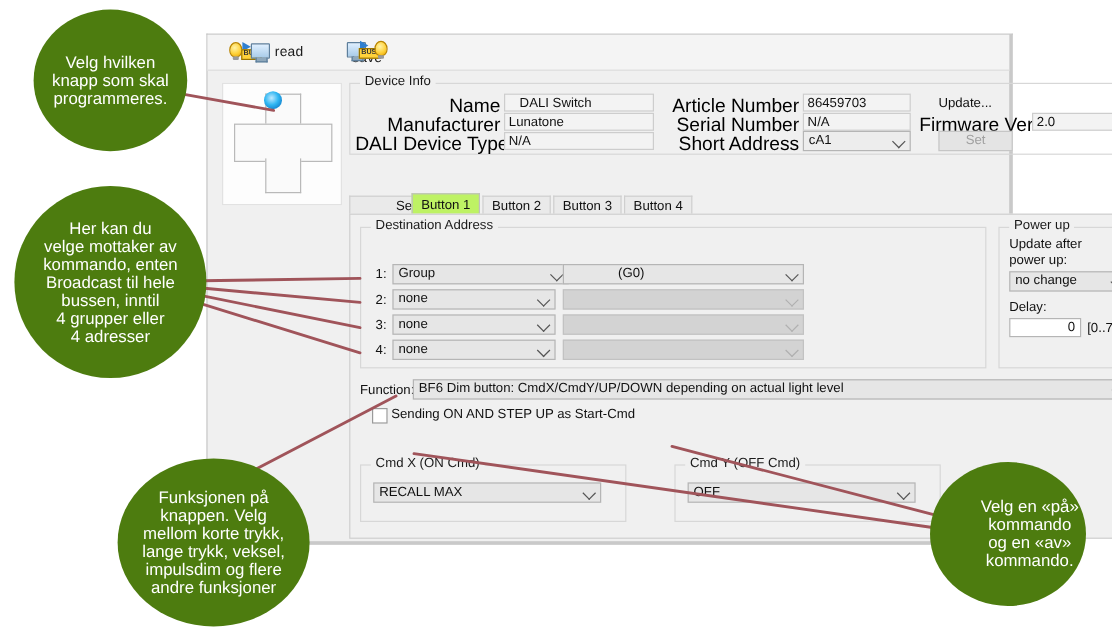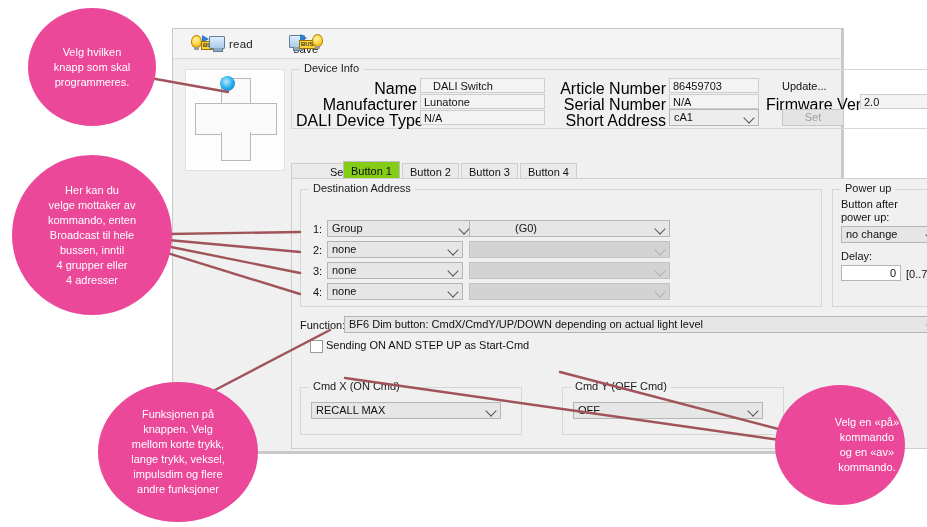--- a/index.html
+++ b/index.html
@@ -129,21 +129,21 @@
   
   .tabstrip{
     position:absolute;left:118px;top:132px;width:718px;height:18px;
   }
   .tab{
     position:absolute;top:2px;height:16px;line-height:16px;
     font-size:11px;color:#111;padding:0 7px;box-sizing:border-box;
     background:#eaeaea;border:1px solid #cfcfcf;border-bottom:none;
     white-space:nowrap;
   }
-  .tab.active{background:#84cc16;top:0;height:18px;line-height:18px;border-color:#bfbfbf;}
+  .tab.active{background:#bef264;top:0;height:18px;line-height:18px;border-color:#bfbfbf;}
   .tabpage{
     position:absolute;left:118px;top:149px;width:718px;height:271px;
     background:#f0f0f0;border:1px solid #cfcfcf;box-sizing:border-box;
   }
 
   .destbox{left:8px;top:10px;width:522px;height:118px;}
   .powerbox{left:540px;top:10px;width:118px;height:118px;}
 
   .rowlbl{position:absolute;font-size:11px;color:#111;}
 
@@ -160,23 +160,23 @@
   .smalltxt{position:absolute;font-size:11px;color:#111;white-space:nowrap;}
   .numfield{
     position:absolute;height:16px;background:#fff;border:1px solid #b5b5b5;
     font-size:11px;color:#111;text-align:right;padding-right:4px;line-height:14px;
     box-sizing:border-box;
   }
 
   
   .callout{
     position:absolute;border-radius:50%;
-    background:#ec4899;color:#fff;
+    background:#4d7c0f;color:#fff;
     display:flex;align-items:center;justify-content:center;text-align:center;
-    font-size:11px;line-height:15px;
+    font-size:14px;line-height:15px;
     box-sizing:border-box;padding:6px;
     z-index:40;
   }
   .callout span{display:block;}
   svg.leaders{position:absolute;left:0;top:0;width:927px;height:527px;z-index:30;pointer-events:none;}
 </style>
 </head>
 <body>
 
 <div class="stage">
@@ -294,21 +294,21 @@
           <i class="chev"></i>
         </div>
         <div class="combo disabled" style="left:168px;top:93px;width:201px;">
           <span></span>
           <i class="chev"></i>
         </div>
       </div>
 
       <div class="gbox powerbox">
         <div class="legend">Power up</div>
-        <div class="smalltxt" style="left:8px;top:8px;">Button after</div>
+        <div class="smalltxt" style="left:8px;top:8px;">Update after</div>
         <div class="smalltxt" style="left:8px;top:21px;">power up:</div>
         <div class="combo" style="left:8px;top:36px;width:100px;">
           <span>no change</span>
           <i class="chev"></i>
         </div>
         <div class="smalltxt" style="left:8px;top:60px;">Delay:</div>
         <div class="numfield" style="left:8px;top:75px;width:60px;">0</div>
         <div class="smalltxt" style="left:73px;top:78px;">[0..7sec]</div>
       </div>
 

